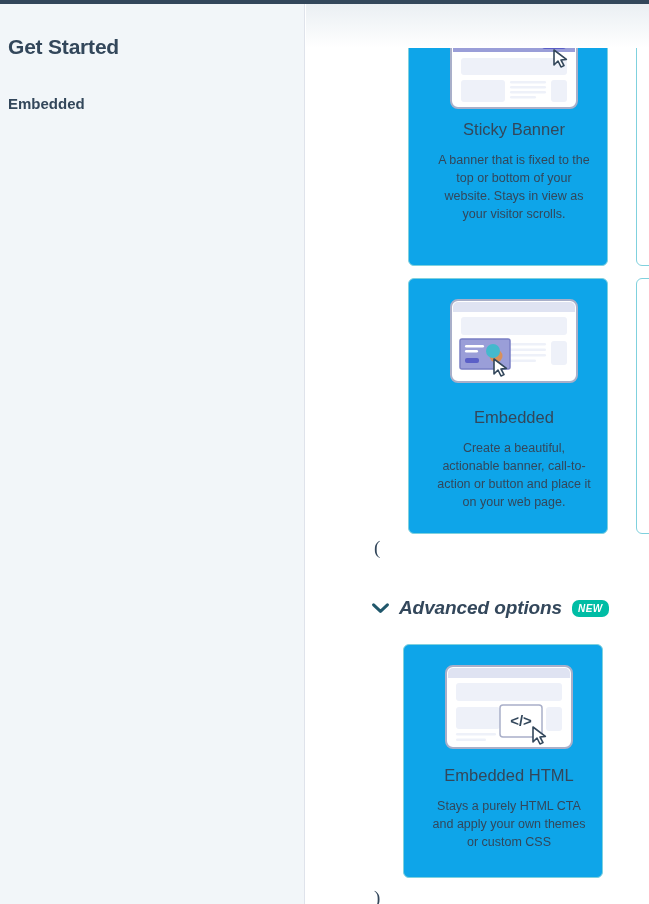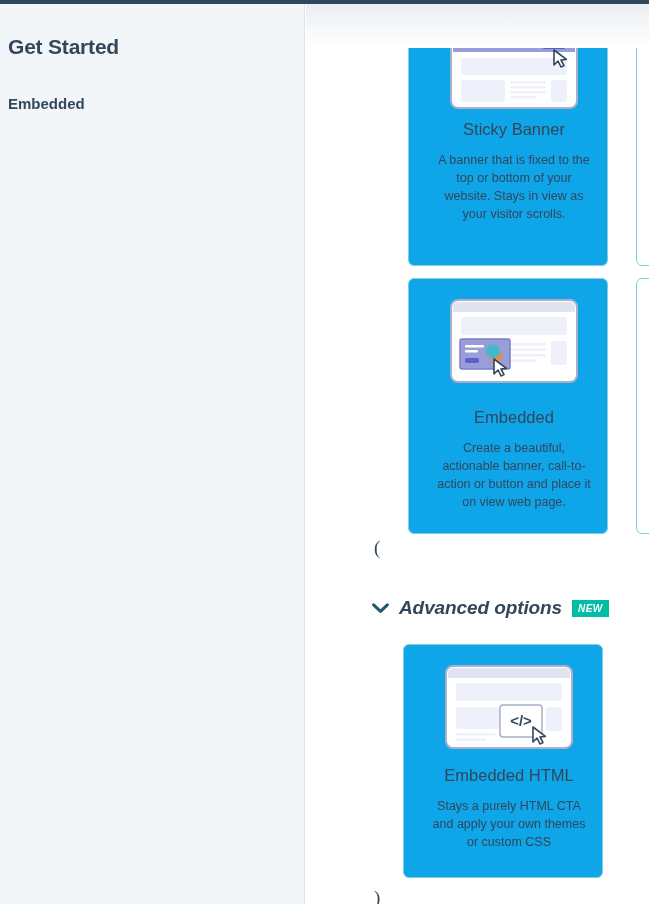--- a/index.html
+++ b/index.html
@@ -200,21 +200,21 @@
     letter-spacing: -0.1px;
   }
   .new-badge {
     display: inline-block;
     background: #00bda5;
     color: #ffffff;
     font-size: 10px;
     font-weight: 700;
     letter-spacing: 0.4px;
     padding: 3px 6px 3px 6px;
-    border-radius: 0;
+    border-radius: 7px;
     line-height: 11px;
   }
 
   
   .carousel-arrow {
     position: absolute;
     color: #33475b;
     font-size: 19px;
     line-height: 19px;
     font-family: "Liberation Serif", serif;
@@ -282,21 +282,21 @@
             <rect x="15" y="46" width="19" height="2.6" rx="1.3"></rect>
             <rect x="15" y="51" width="13" height="2.6" rx="1.3"></rect>
           </g>
           <rect x="15" y="59" width="14" height="5" rx="2" fill="#5b5fc7"></rect>
           <circle cx="46" cy="57" r="6.5" fill="#d9905a"></circle>
           <circle cx="43" cy="52" r="7" fill="#44b9cd"></circle>
           <path d="M44 60l0 15 4-4 3 6 3-1.4-3-5.6 5.4-0.6z" fill="#ffffff" stroke="#33475b" stroke-width="1.6" stroke-linejoin="round"></path>
         </svg>
       </div>
       <p class="card-title">Embedded</p>
-      <p class="card-desc">Create a beautiful, actionable banner, call-to-action or button and place it on view web page.</p>
+      <p class="card-desc">Create a beautiful, actionable banner, call-to-action or button and place it on your web page.</p>
     </div>
 
     <div class="card-partial" id="card-partial-1"></div>
     <div class="card-partial" id="card-partial-2"></div>
 
     <span class="carousel-arrow" id="carousel-arrow-prev">(</span>
     <span class="carousel-arrow" id="carousel-arrow-next">)</span>
 
     <div class="advanced-header">
       <svg class="chevron-icon" width="17" height="11" viewBox="0 0 17 11">

